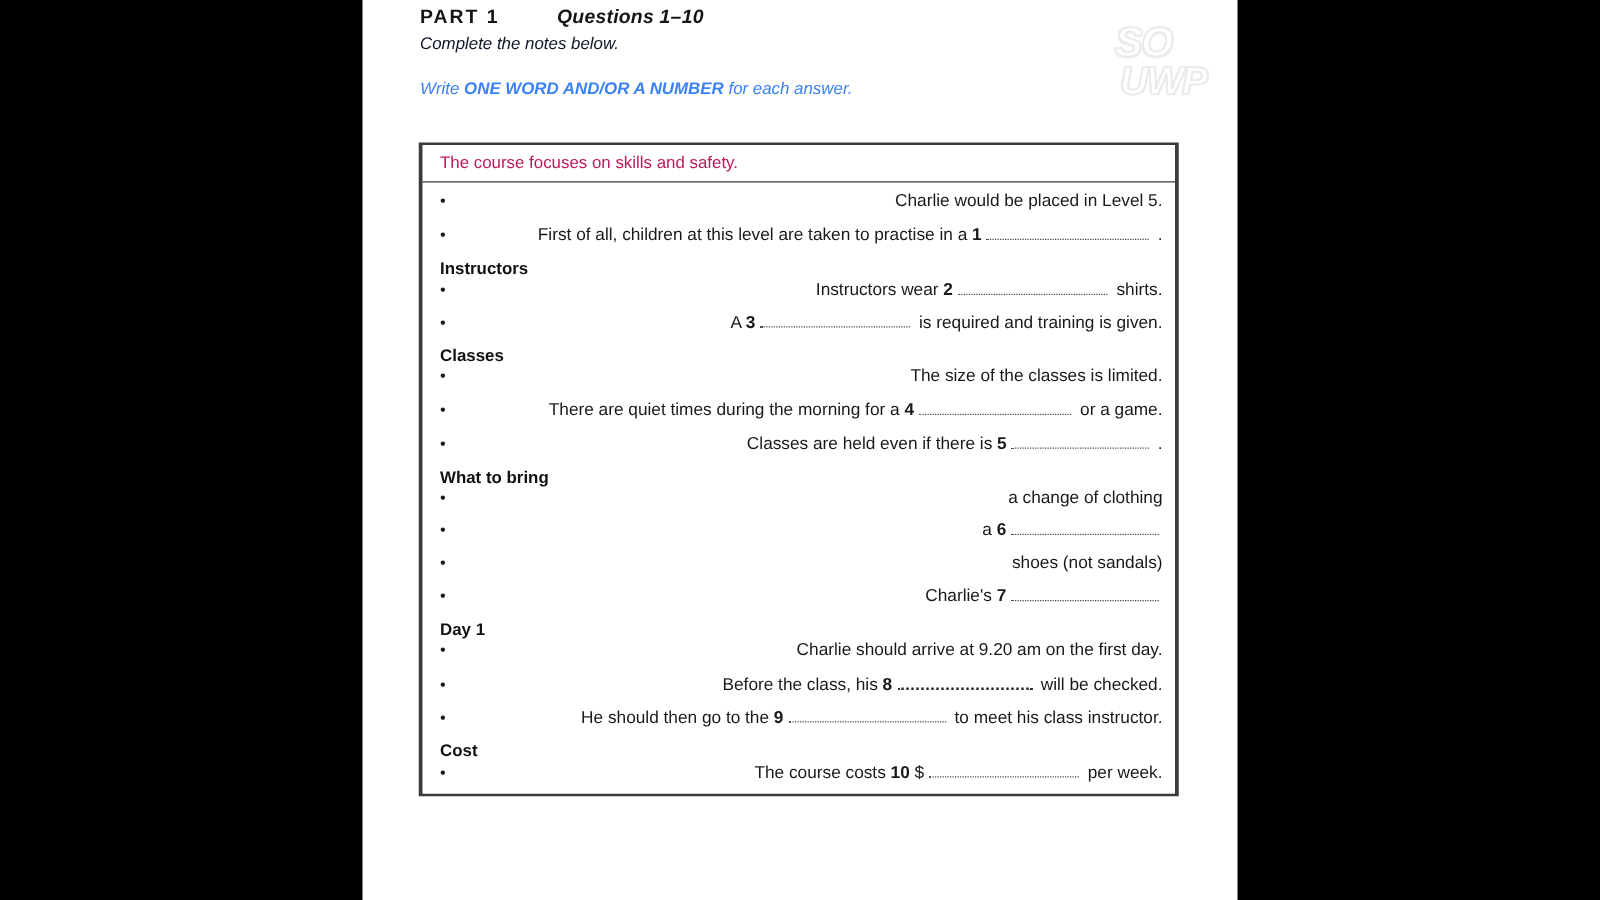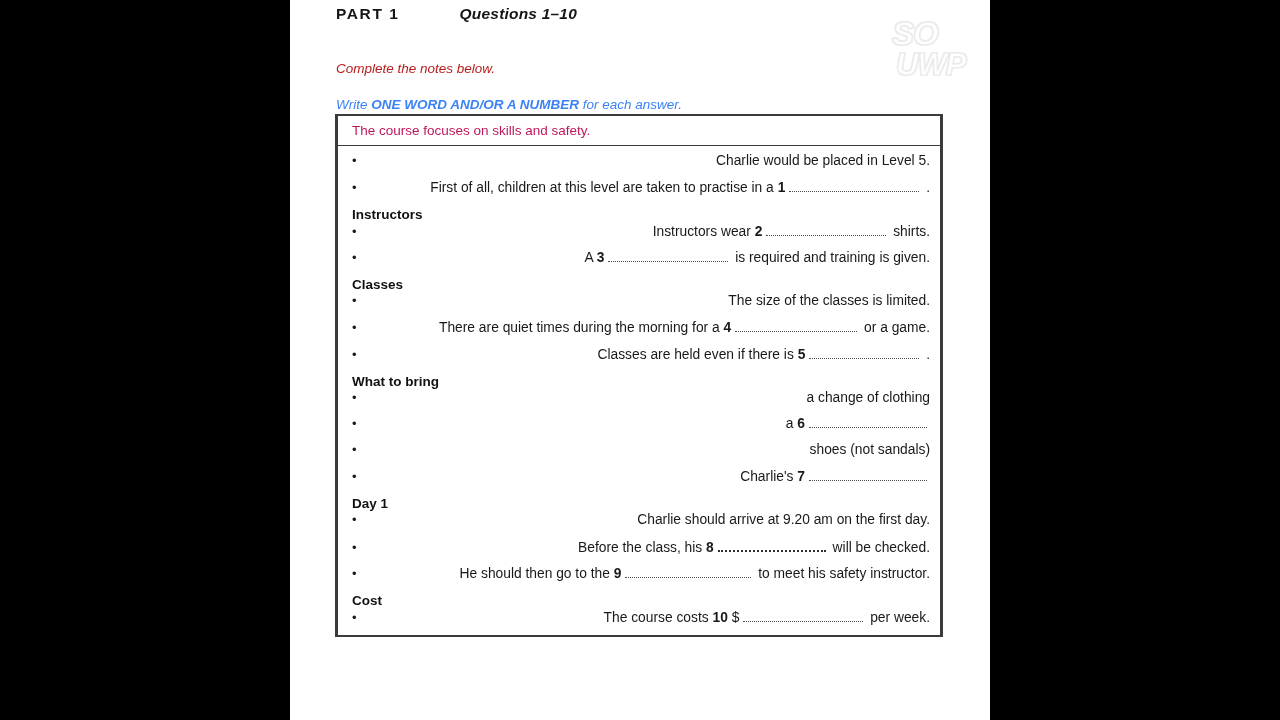--- a/index.html
+++ b/index.html
@@ -71,28 +71,28 @@
     font-size: 15.5px;
     font-weight: bold;
     letter-spacing: 1.6px;
     color: #151515;
   }
   .questions-label {
     font-size: 15.5px;
     font-weight: bold;
     font-style: italic;
     color: #151515;
-    margin-left: 60px;
+    margin-left: 46px;
     letter-spacing: 0.2px;
   }
   .instr-1 {
     font-size: 13.5px;
     font-style: italic;
-    color: #b91c1c;
-    margin-top: 38px;
+    color: #0f172a;
+    margin-top: 4px;
   }
   .instr-2 {
     font-size: 13.5px;
     font-style: italic;
     color: #3b82f6;
     margin-top: 21px;
   }
   .instr-2 b {
     font-weight: bold;
     font-style: italic;
@@ -253,21 +253,21 @@
           <div class="bullet-row">
             <span class="bullet-dot">•</span>
             <span class="bullet-text"><span>Charlie should arrive at 9.20 am on the first day.</span></span>
           </div>
           <div class="bullet-row">
             <span class="bullet-dot">•</span>
             <span class="bullet-text"><span>Before the class, his </span><b>8</b><span class="gap wide" style="width: 108px;"></span><span> will be checked.</span></span>
           </div>
           <div class="bullet-row">
             <span class="bullet-dot">•</span>
-            <span class="bullet-text"><span>He should then go to the </span><b>9</b><span class="gap" style="width: 126px;"></span><span> to meet his safety instructor.</span></span>
+            <span class="bullet-text"><span>He should then go to the </span><b>9</b><span class="gap" style="width: 126px;"></span><span> to meet his class instructor.</span></span>
           </div>
           <div class="sec-head">Cost</div>
           <div class="bullet-row">
             <span class="bullet-dot">•</span>
             <span class="bullet-text"><span>The course costs </span><b>10</b><span> $</span><span class="gap" style="width: 120px;"></span><span> per week.</span></span>
           </div>
         </div>
     </div>
 
   </div>

